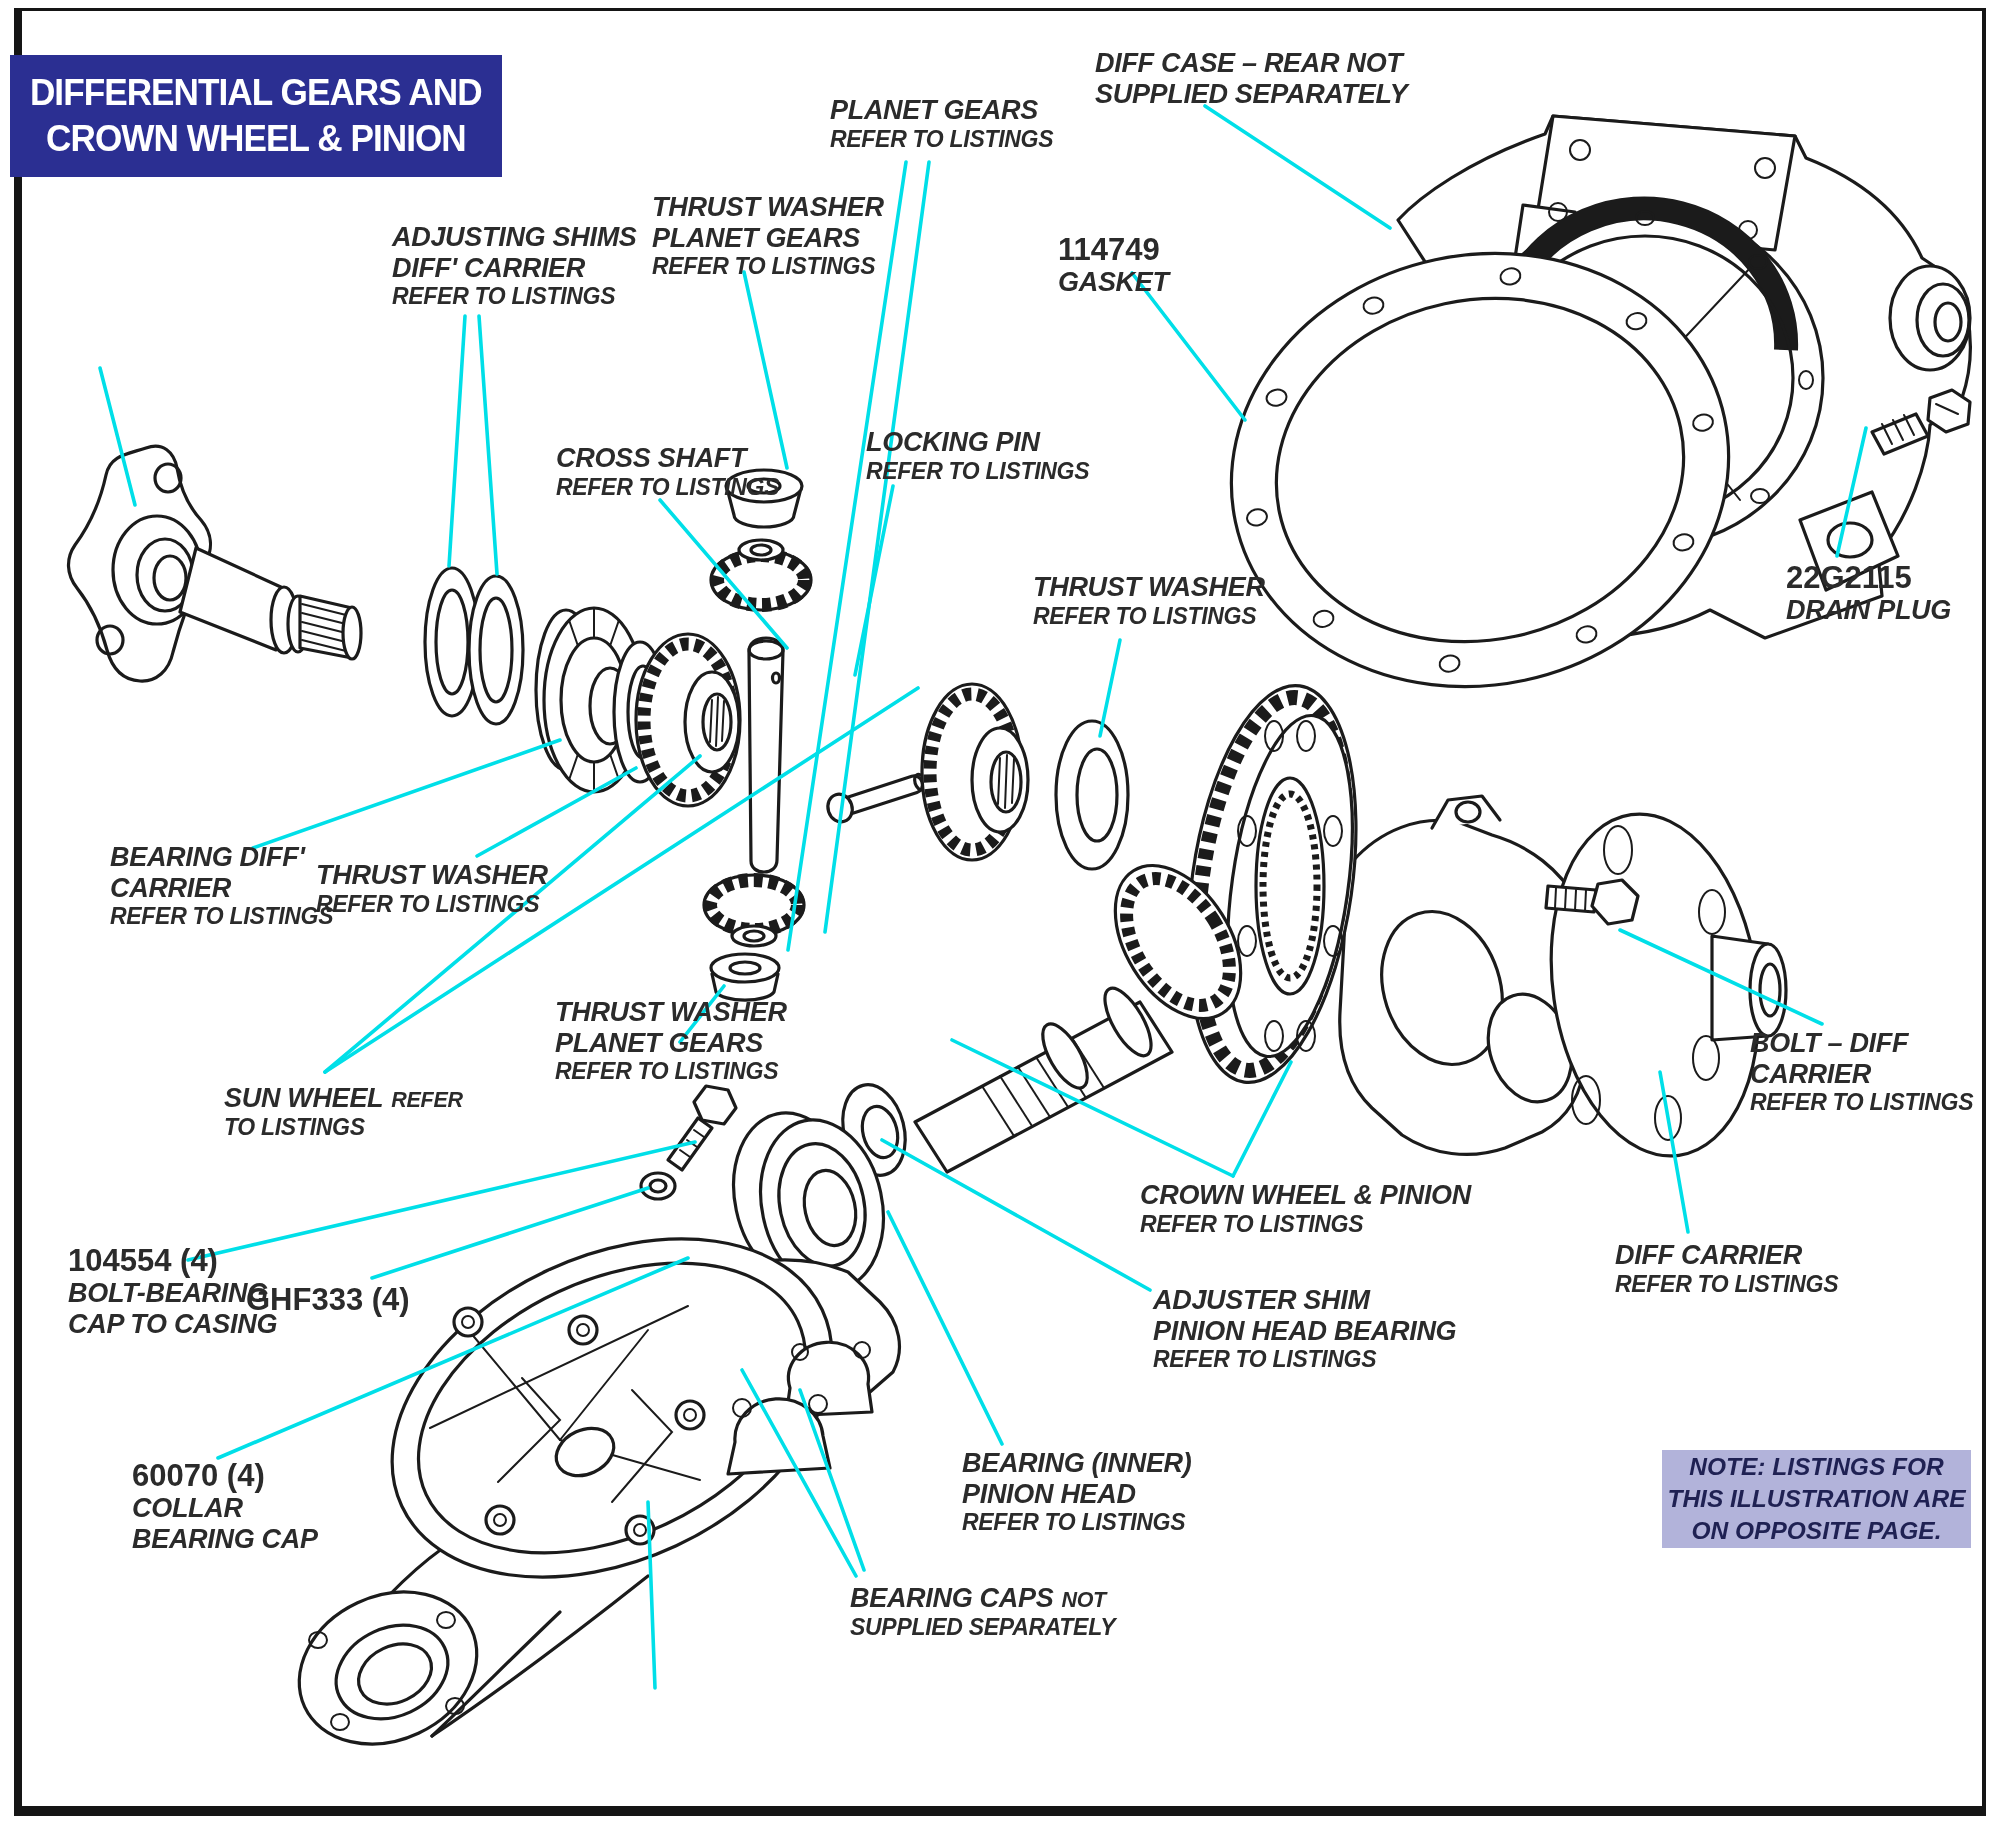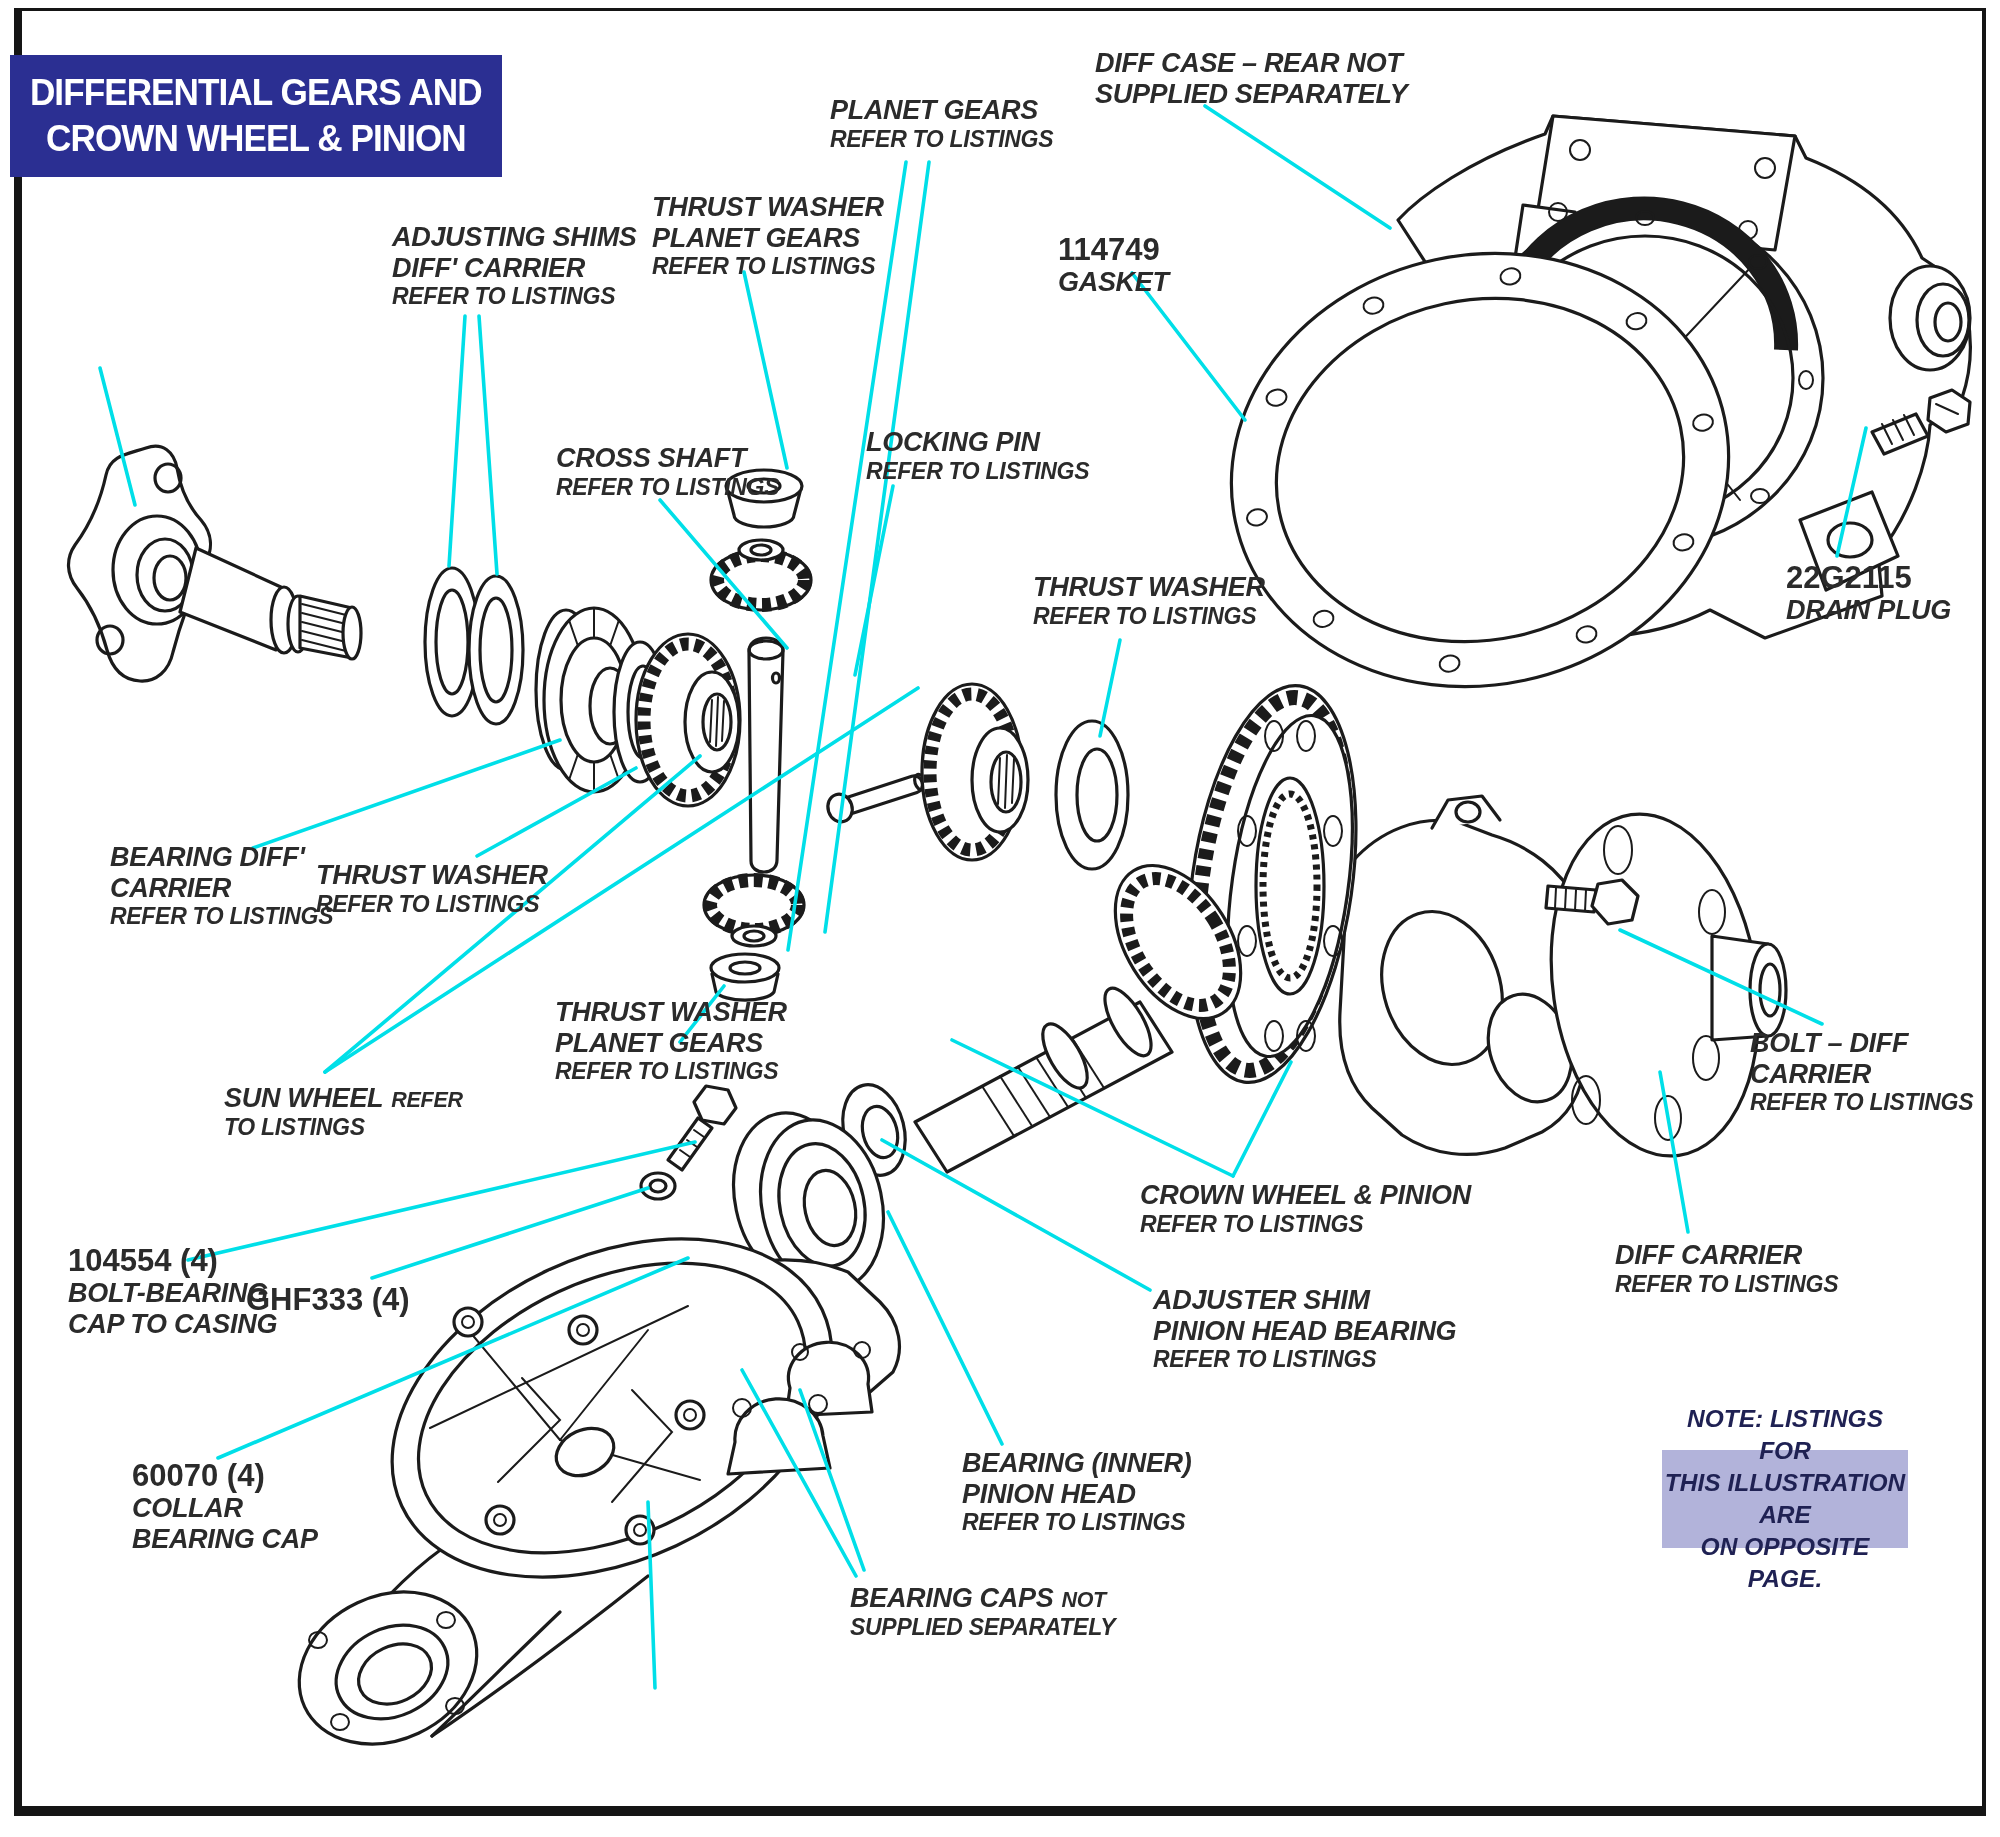--- a/index.html
+++ b/index.html
@@ -16,21 +16,21 @@
   .lbl{position:absolute;font-family:"Liberation Sans",sans-serif;font-style:italic;font-weight:700;
        color:var(--label-fg,#2b2b2b);line-height:1.13;white-space:nowrap;letter-spacing:-0.3px;}
   .lbl .m{font-size:27px;}
   .lbl .s{font-size:23px;}
   .lbl .pn{font-style:normal;font-size:31px;letter-spacing:0;}
   .inline-s{font-size:21.5px;margin-left:8px;}
   .titlebox{position:absolute;left:10px;top:12px;width:492px;height:122px;background:var(--title-bg,#2b2f92);
        color:var(--title-fg,#fff);display:flex;flex-direction:column;justify-content:center;align-items:center;
        font-family:"Liberation Sans",sans-serif;font-weight:700;font-size:37px;line-height:1.25;letter-spacing:-1px;margin-top:43px;}
   .titlebox div{transform:scaleX(.95);}
-  .notebox{position:absolute;left:1662px;top:1450px;width:246px;height:98px;background:var(--note-bg,#b2b3da);
+  .notebox{position:absolute;left:1662px;top:1450px;width:309px;height:98px;background:var(--note-bg,#b2b3da);
        color:var(--note-fg,#1f2153);font-family:"Liberation Sans",sans-serif;font-style:italic;font-weight:700;
        font-size:24.5px;line-height:1.3;display:flex;flex-direction:column;justify-content:center;align-items:center;text-align:center;}
 </style>
 </head>
 <body>
 
 <div class="page">
 
   <svg class="art" viewBox="0 0 2000 1837">
 

